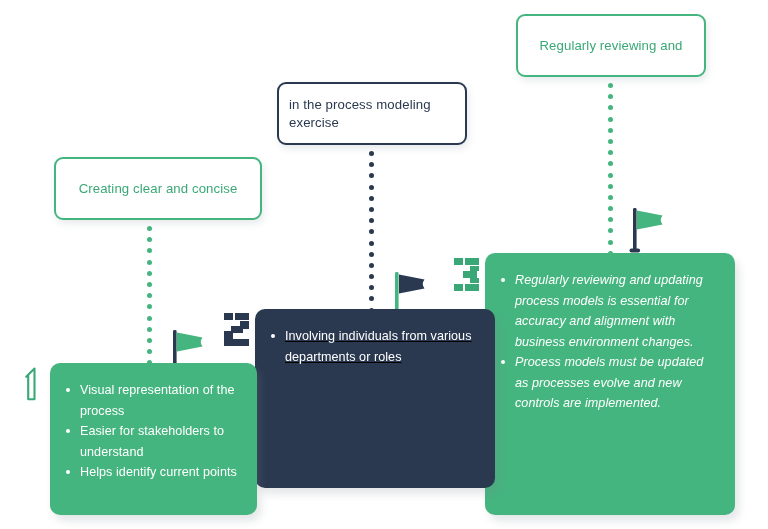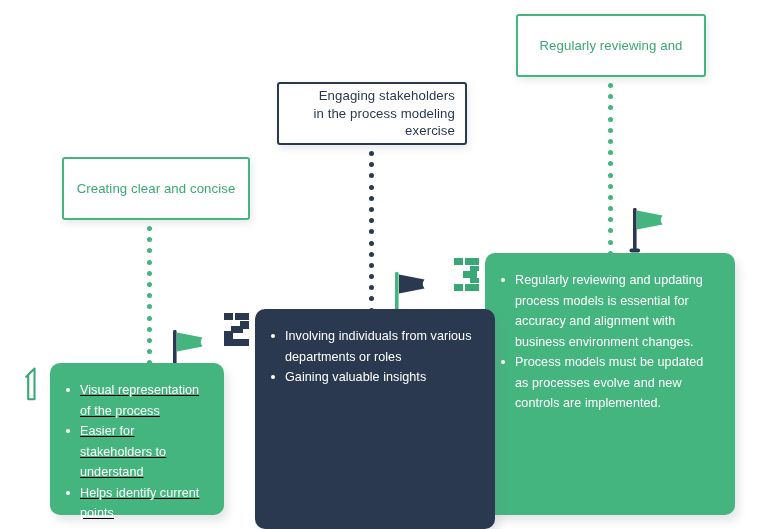--- a/index.html
+++ b/index.html
@@ -16,25 +16,25 @@
     height: 529px;
     background: #ffffff;
     overflow: hidden;
   }
 
   
   .callout {
     position: absolute;
     box-sizing: border-box;
     background: #ffffff;
-    border-radius: 3px;
+    border-radius: 9px;
     display: flex;
     align-items: center;
     justify-content: center;
-    text-align: right;
+    text-align: left;
     line-height: 1.32;
     font-size: 13.2px;
     letter-spacing: 0.1px;
     padding: 6px 10px;
     box-shadow: 2px 4px 7px rgba(120,130,140,0.16);
   }
   .callout.green {
     border: 2px solid #45b57f;
     color: #3aa876;
   }
@@ -153,30 +153,29 @@
         <rect x="13" y="0" width="14" height="7"></rect>
         <rect x="18" y="8" width="9" height="5"></rect>
         <rect x="11" y="13" width="14" height="7"></rect>
         <rect x="18" y="20" width="9" height="5"></rect>
         <rect x="2" y="26" width="9" height="7"></rect>
         <rect x="13" y="26" width="14" height="7"></rect>
       </g>
     </svg>
   </div>
 
-  <div class="panel green" style="left:485px; top:253px; width:250px; height:262px;">
+  <div class="panel green" style="left:485px; top:253px; width:250px; height:262px;font-style:italic;">
     <ul>
       <li>Regularly reviewing and updating process models is essential for accuracy and alignment with business environment changes.</li>
       <li>Process models must be updated as processes evolve and new controls are implemented.</li>
     </ul>
   </div>
 
   <div class="callout navy" style="left:277px; top:82px; width:190px; height:63px;">
     <span>
-      <span class="ctext">Engaging stakeholders</span>
       <span class="ctext">in the process modeling exercise</span>
     </span>
   </div>
 
   <div class="dots navy" style="left:369px; top:151px;">
     <i></i>
       <i></i>
       <i></i>
       <i></i>
       <i></i>
@@ -214,28 +213,27 @@
         <rect x="2" y="0" width="9" height="7"></rect>
         <rect x="13" y="0" width="14" height="7"></rect>
         <rect x="18" y="8" width="9" height="8"></rect>
         <rect x="9" y="13" width="12" height="7"></rect>
         <rect x="2" y="18" width="9" height="8"></rect>
         <rect x="2" y="26" width="25" height="7"></rect>
       </g>
     </svg>
   </div>
 
-  <div class="panel navy" style="left:255px; top:309px; width:240px; height:220px;">
+  <div class="panel navy" style="left:255px; top:309px; width:240px; height:179px;text-decoration:underline;">
     <ul>
       <li>Involving individuals from various departments or roles</li>
-      <li>Gaining valuable insights</li>
     </ul>
   </div>
 
-  <div class="callout green" style="left:62px; top:157px; width:188px; height:63px;">
+  <div class="callout green" style="left:54px; top:157px; width:208px; height:63px;">
     <span>
       <span class="ctext">Creating clear and concise</span>
     </span>
   </div>
 
   <div class="dots green" style="left:147px; top:226px;">
     <i></i>
       <i></i>
       <i></i>
       <i></i>
@@ -270,21 +268,21 @@
       <path d="M9 2.5 L34.5 7.5 Q31 12 34.5 16.5 L9 21.5 Z" fill="#45b57f"></path>
     </svg>
   </div>
 
   <div class="numeral" style="left:24px; top:367px;">
     <svg width="24" height="34" viewBox="0 0 24 34">
       <path d="M2.2 9.8 L10.5 1.6 L10.5 32.2 L4.2 32.2 L4.2 8.0 L2.2 9.8 Z" fill="none" stroke="#3aa876" stroke-width="2.1" stroke-linejoin="round"></path>
     </svg>
   </div>
 
-  <div class="panel green" style="left:50px; top:363px; width:174px; height:152px;text-decoration:underline;">
+  <div class="panel green" style="left:50px; top:363px; width:207px; height:152px;">
     <ul>
       <li>Visual representation of the process</li>
       <li>Easier for stakeholders to understand</li>
       <li>Helps identify current points</li>
     </ul>
   </div>
 
 </div>
 
 </body></html>

